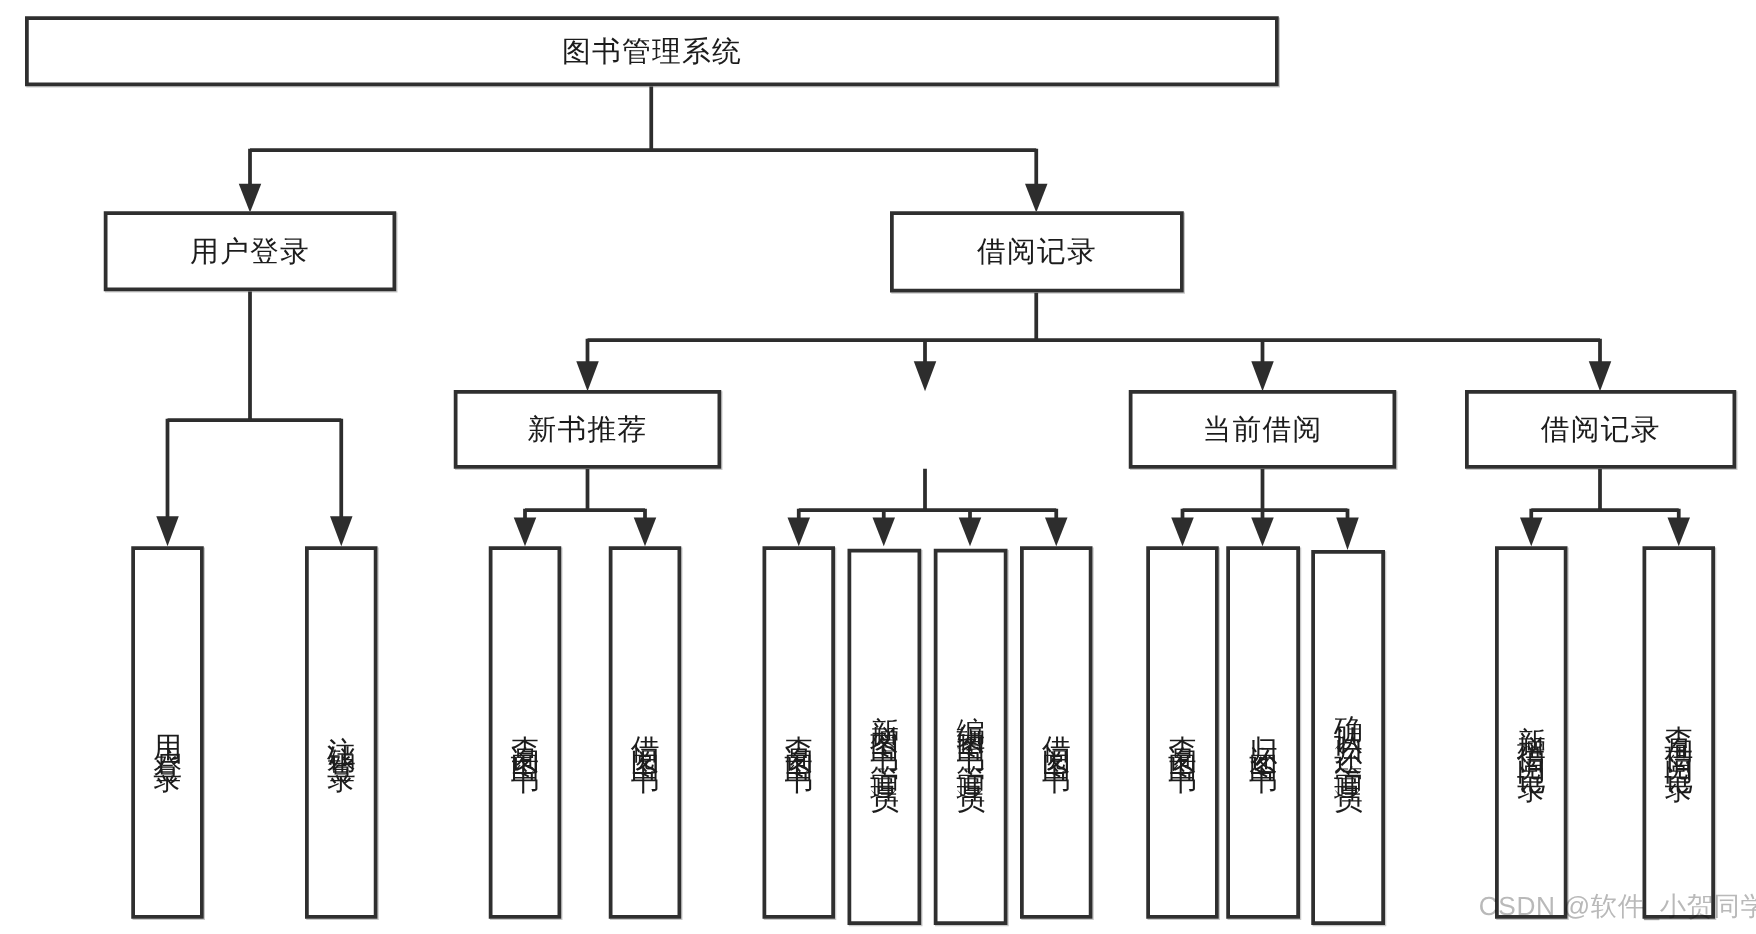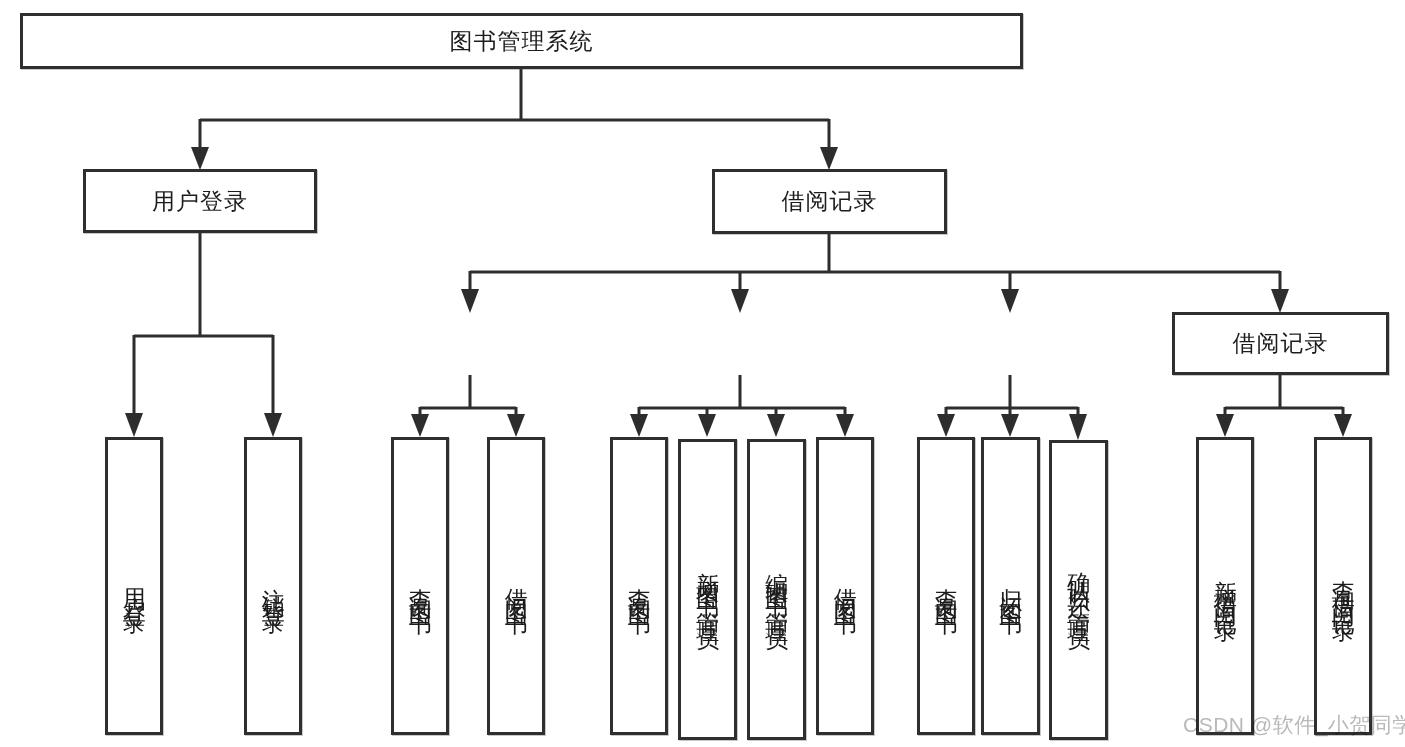--- a/index.html
+++ b/index.html
@@ -127,20 +127,26 @@
     <span>图书管理系统</span>
   </div>
 
   <div class="node h" style="left:83px;top:169px;width:234px;height:64px">
     <span>用户登录</span>
   </div>
   <div class="node h" style="left:712px;top:169px;width:235px;height:65px">
     <span>借阅记录</span>
   </div>
 
+  <div class="node h" style="left:363px;top:312px;width:214px;height:63px">
+    <span>新书推荐</span>
+  </div>
+  <div class="node h" style="left:903px;top:312px;width:214px;height:63px">
+    <span>当前借阅</span>
+  </div>
   <div class="node h" style="left:1172px;top:312px;width:217px;height:63px">
     <span>借阅记录</span>
   </div>
 
   <div class="node v" style="left:105px;top:437px;width:58px;height:298px">
     <span>用户登录</span>
   </div>
   <div class="node v" style="left:244px;top:437px;width:58px;height:298px">
     <span>注销登录</span>
   </div>

